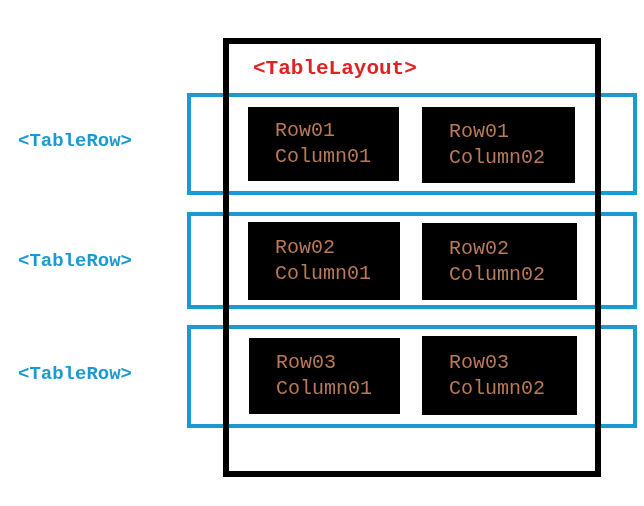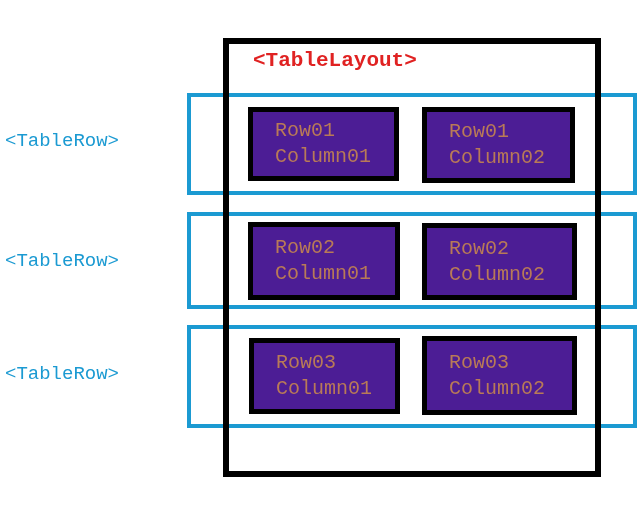--- a/index.html
+++ b/index.html
@@ -29,54 +29,55 @@
   }
   .tag {
     position: absolute;
     left: 24px;
     color: var(--layout_tag, #e02222);
     font-size: 21px;
     font-weight: bold;
     white-space: pre;
     line-height: 22px;
   }
-  .tag.open  { top: 6px; }
+  .tag.open  { top: 14px; }
   .tag.close { top: 397px; }
   
   .rowbox {
     position: absolute;
     left: 187px;
     width: 450px;
     border: 4px solid var(--row_border, #1b9ad2);
     box-sizing: border-box;
     background: transparent;
     z-index: 1;
   }
   .rb1 { top: 93px;  height: 102px; }
   .rb2 { top: 212px; height: 97px;  }
   .rb3 { top: 325px; height: 103px; }
   
   .rowlabel {
     position: absolute;
-    left: 5px;
+    left: 18px;
     color: var(--row_tag, #1b9ad2);
     font-size: 19px;
     line-height: 20px;
     white-space: pre;
     z-index: 1;
+    font-weight: bold;
   }
   .rl1 { top: 131px; }
   .rl2 { top: 251px; }
   .rl3 { top: 364px; }
   
   .cell {
     position: absolute;
     border: 5px solid var(--box_border, #000000);
     box-sizing: border-box;
-    background: #4c1d95;
+    background: #000000;
     color: var(--cell_text, #b97a57);
     font-size: 20px;
     line-height: 26px;
     display: flex;
     flex-direction: column;
     justify-content: center;
     padding-left: 22px;
     z-index: 3;
     white-space: pre;
   }

